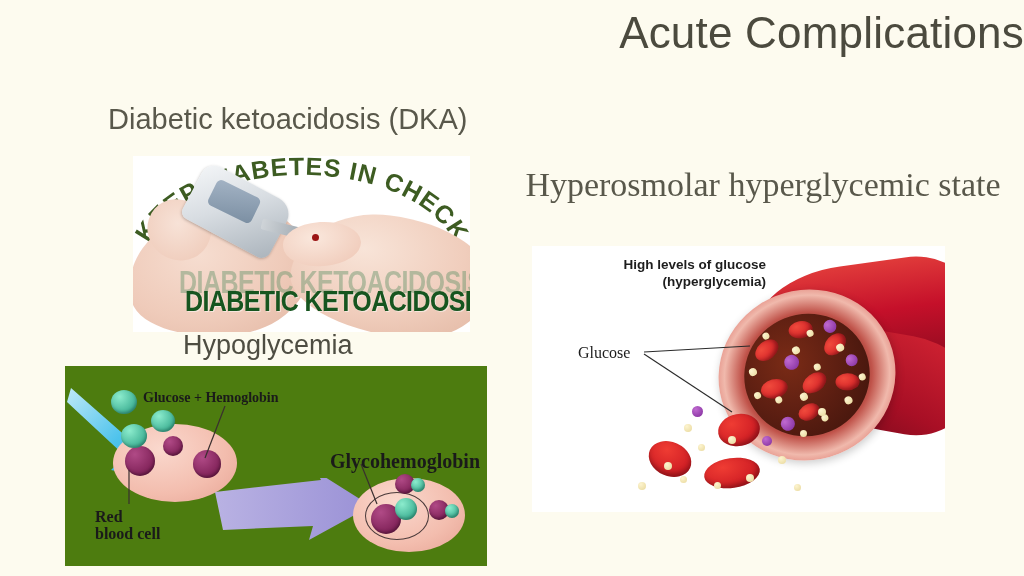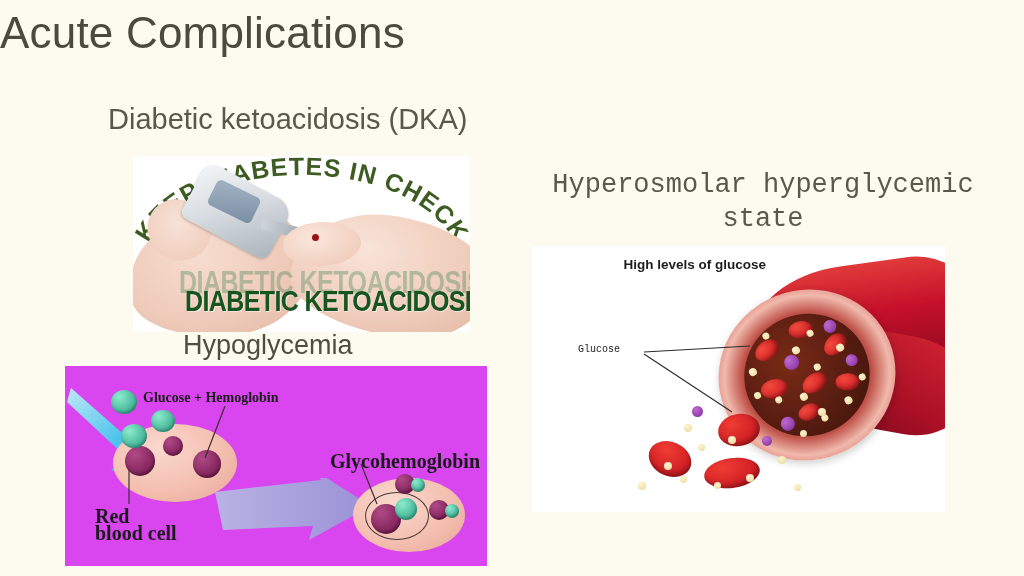--- a/index.html
+++ b/index.html
@@ -19,21 +19,21 @@
     height: 576px;
     background: #fdfbef;
   }
 
   
   .slide-title {
     position: absolute;
     left: 0;
     top: 8px;
     width: 1024px;
-    text-align: left;
+    text-align: right;
     font-size: 44px;
     font-weight: 400;
     color: #4b4a3e;
     letter-spacing: 0.2px;
     font-family: "Liberation Sans", sans-serif;
   }
   .heading-dka {
     position: absolute;
     left: 108px;
     top: 103px;
@@ -41,24 +41,24 @@
     color: #59584b;
     font-family: "Liberation Sans", sans-serif;
     white-space: nowrap;
   }
   .heading-hhs {
     position: absolute;
     left: 516px;
     top: 168px;
     width: 494px;
     text-align: center;
-    font-size: 27px;
+    font-size: 34px;
     line-height: 34px;
     color: #59584b;
-    font-family: Liberation Mono, monospace;
+    font-family: Liberation Serif, serif;
   }
   .heading-hypo {
     position: absolute;
     left: 170px;
     top: 330px;
     font-size: 27px;
     color: #4e4d42;
     font-family: "Liberation Sans", sans-serif;
     white-space: nowrap;
     z-index: 2;
@@ -189,23 +189,23 @@
     text-align: right;
     font-size: 13.5px;
     line-height: 17px;
     font-weight: 700;
     color: #1d1d1d;
     font-family: "Liberation Sans", sans-serif;
   }
   .hhs-glucose-label {
     position: absolute;
     left: 46px; top: 98px;
-    font-size: 10px;
+    font-size: 16px;
     color: #1d1d1d;
-    font-family: Liberation Mono, monospace;
+    font-family: Liberation Serif, serif;
   }
   .hhs-leader { position: absolute; left: 0; top: 0; width: 413px; height: 266px; }
   .vessel-tube {
     position: absolute;
     left: 222px; top: 18px;
     width: 215px; height: 110px;
     background: linear-gradient(180deg, #e03a3a 0%, #c5102a 45%, #8e0b1f 100%);
     border-radius: 50% 30% 28% 55% / 60% 40% 45% 55%;
     transform: rotate(-8deg);
   }
@@ -258,31 +258,31 @@
     box-shadow: inset -2px -3px 5px rgba(0,0,0,.3);
   }
 
   
   .img-hypo {
     position: absolute;
     left: 65px;
     top: 366px;
     width: 422px;
     height: 200px;
-    background: #d946ef;
+    background: #4d7c0f;
     overflow: hidden;
   }
   .hypo-label {
     position: absolute;
     font-family: "Liberation Serif", serif;
     font-weight: 700;
     color: #1a1a1a;
   }
   .lbl-ghb { left: 78px; top: 24px; font-size: 14px; }
-  .lbl-rbc { left: 30px; top: 142px; font-size: 20px; line-height: 17px; }
+  .lbl-rbc { left: 30px; top: 142px; font-size: 16px; line-height: 17px; }
   .lbl-gly { left: 265px; top: 84px; font-size: 20px; }
   .hypo-leaders { position: absolute; left: 0; top: 0; width: 422px; height: 200px; }
   .cell-big {
     position: absolute;
     left: 48px; top: 58px;
     width: 124px; height: 78px;
     background: radial-gradient(ellipse at 38% 32%, #fad8cd 0%, #f3bdae 60%, #e6a394 100%);
     border-radius: 50%;
   }
   .cell-right {
@@ -377,20 +377,21 @@
     <div class="wbc" style="left:160px; top:160px; width:11px; height:11px;"></div>
     <div class="wbc" style="left:230px; top:190px; width:10px; height:10px;"></div>
 
     <svg class="hhs-leader" viewBox="0 0 413 266">
       <line x1="112" y1="106" x2="218" y2="100" stroke="#2a2a2a" stroke-width="1.1"></line>
       <line x1="112" y1="108" x2="200" y2="166" stroke="#2a2a2a" stroke-width="1.1"></line>
     </svg>
 
     <div class="hhs-caption">
       <div>High levels of glucose</div>
+      <div>(hyperglycemia)</div>
     </div>
     <div class="hhs-glucose-label">Glucose</div>
   </div>
 
   <div class="img-hypo">
 
     <svg class="blue-arrow" viewBox="0 0 120 110">
       <defs>
         <linearGradient id="bgrad" x1="0" y1="0" x2="1" y2="1">
           <stop offset="0%" stop-color="#bfe9f7"></stop>

